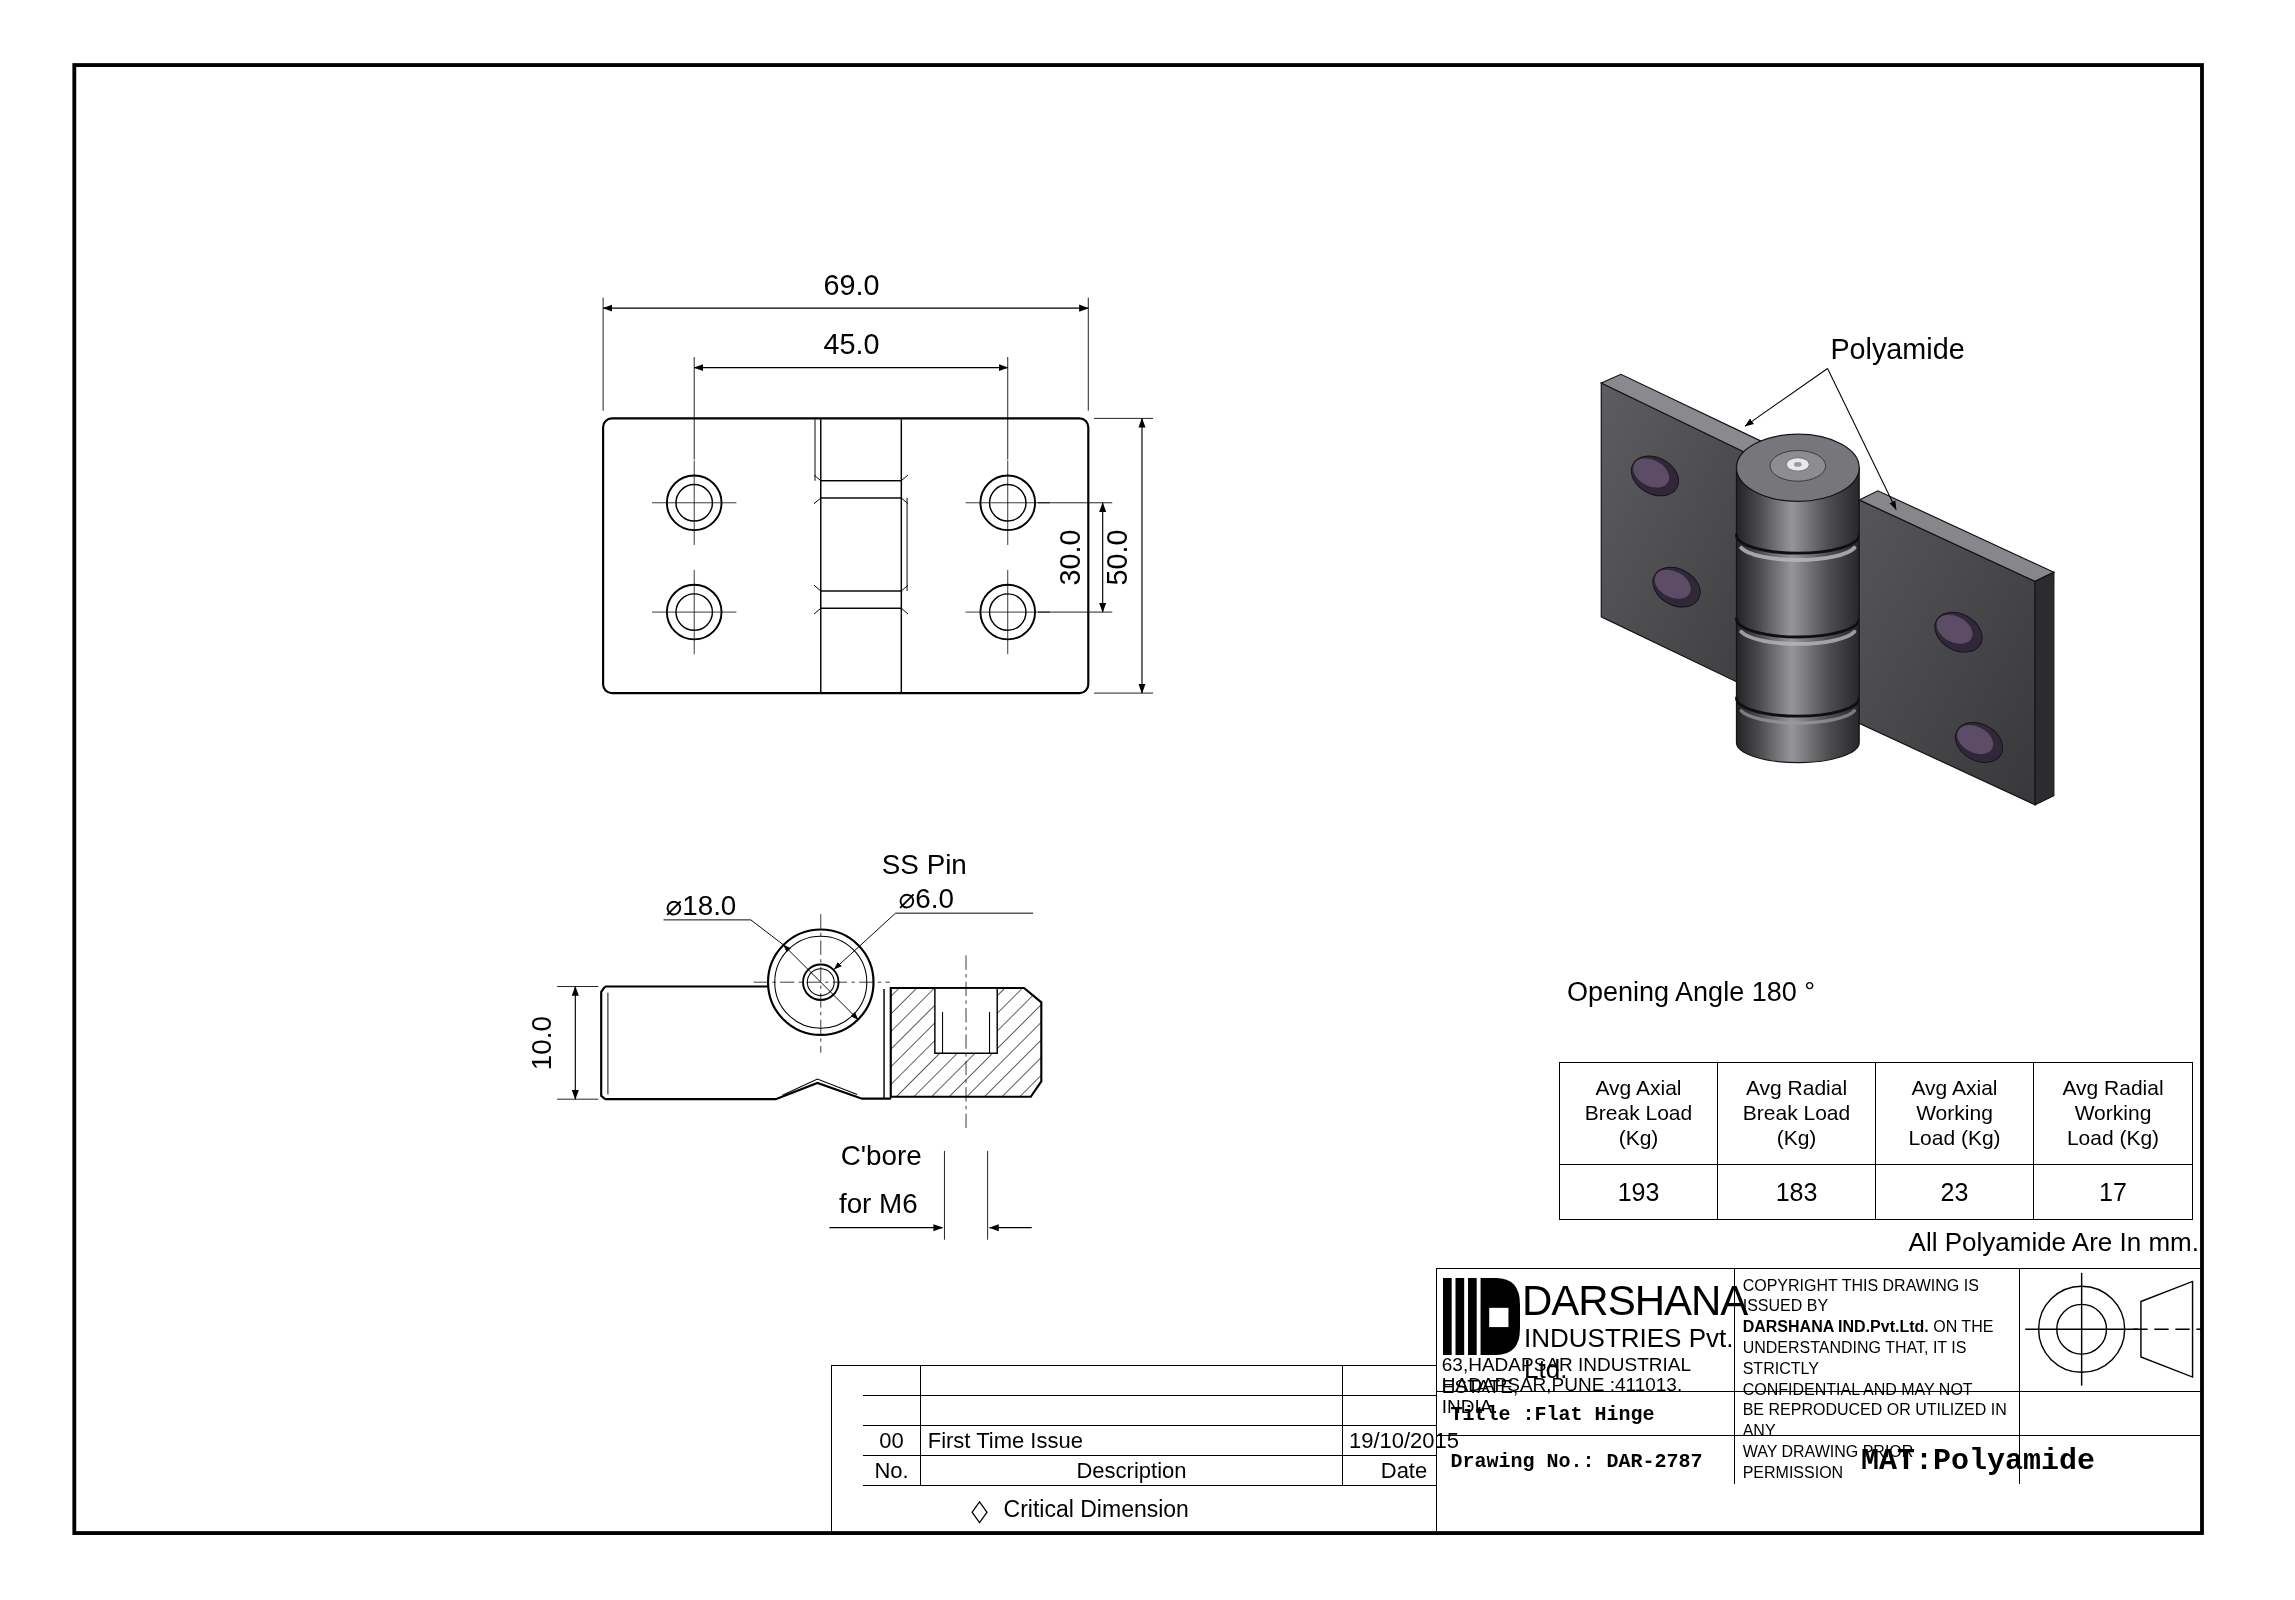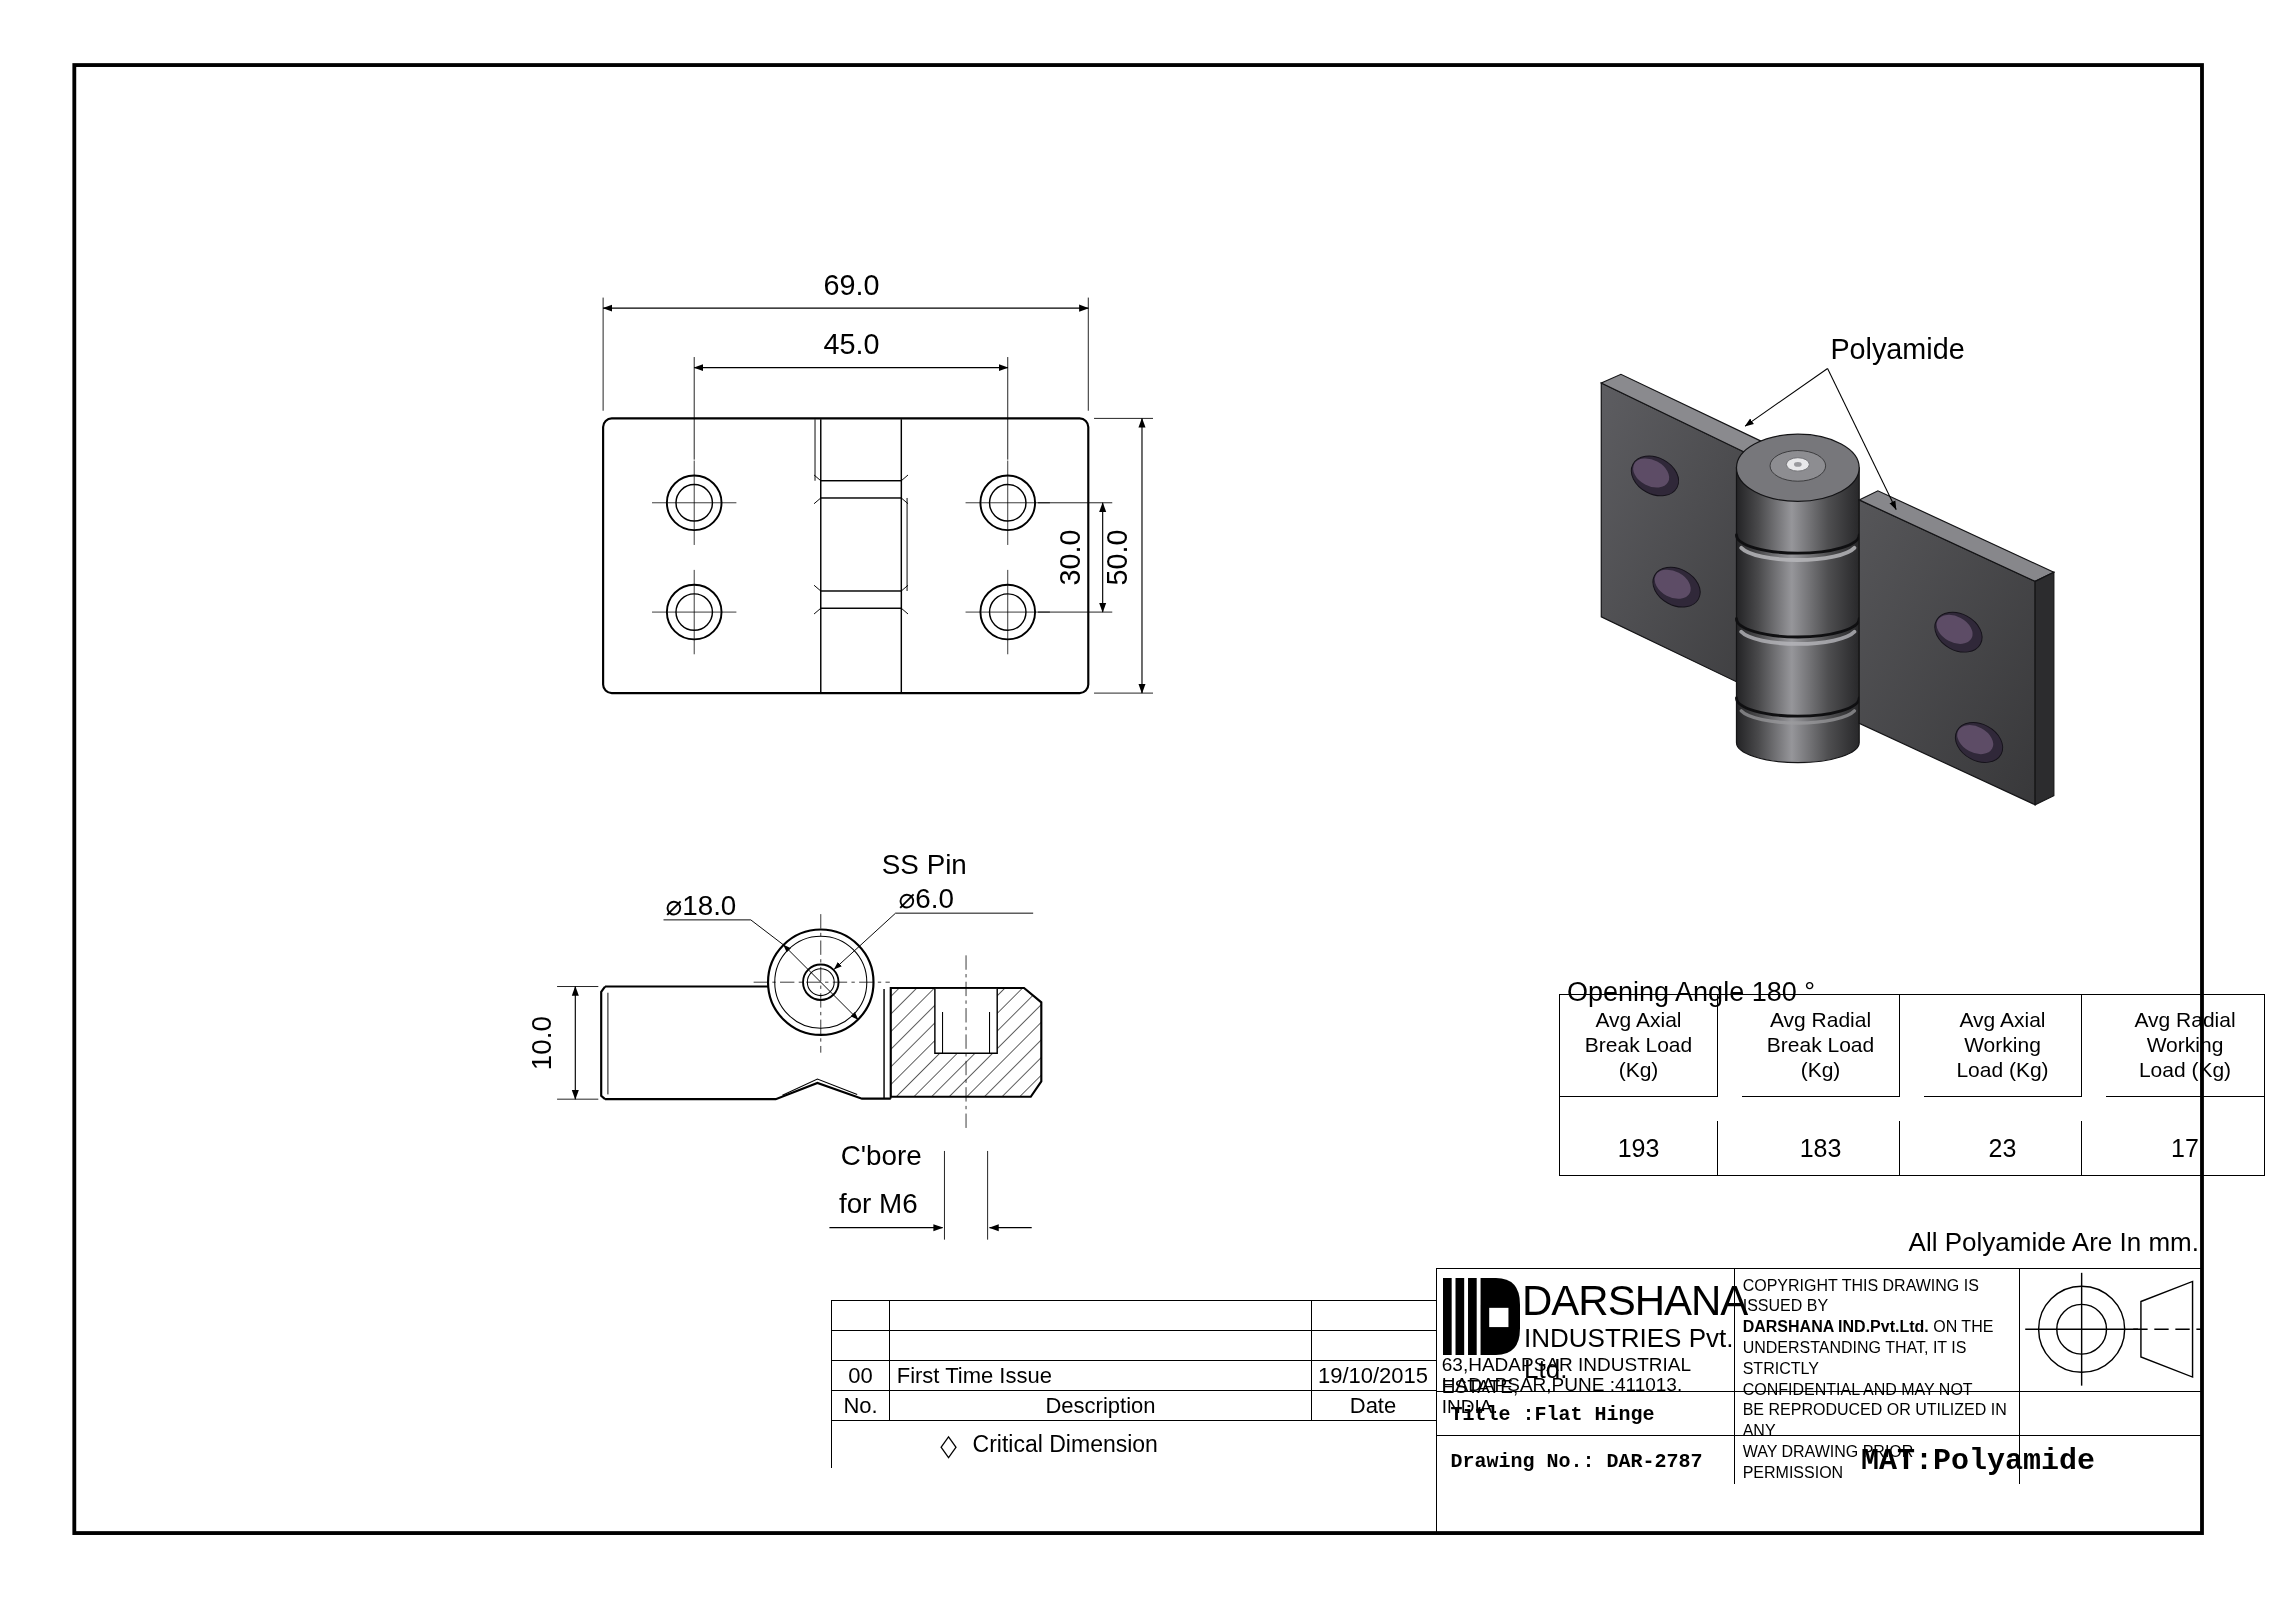--- a/index.html
+++ b/index.html
@@ -264,42 +264,42 @@
       <line x1="3812" y1="768" x2="3640" y2="888" marker-end="url(#arr)"></line>
       <line x1="3812" y1="768" x2="3955" y2="1062" marker-end="url(#arr)"></line>
       <line x1="3812" y1="768" x2="4100" y2="768" stroke-width="0" opacity="0"></line>
     </g>
     <text x="3818" y="748" font-size="60" font-family="Liberation Sans, sans-serif" fill="#000">Polyamide</text>
   </g>
 </svg>
 
 <div class="abs opening-angle" style="left:1567px;top:977px;width:336px;">Opening Angle 180 °</div>
 
-<div class="abs load-table" style="left:1559px;top:994px;gap:24px;">
+<div class="abs load-table" style="left:1559px;top:1062px;">
   <div class="cell hdr">Avg Axial
 Break Load
 (Kg)</div>
   <div class="cell hdr">Avg Radial
 Break Load
 (Kg)</div>
   <div class="cell hdr">Avg Axial
 Working
 Load (Kg)</div>
   <div class="cell hdr">Avg Radial
 Working
 Load (Kg)</div>
   <div class="cell val">193</div>
   <div class="cell val">183</div>
   <div class="cell val">23</div>
   <div class="cell val">17</div>
 </div>
 
 <div class="abs dims-note" style="right:96px;top:1227px;width:432px;">All Polyamide Are In mm.</div>
 
-<div class="abs rev-table" style="left:831px;top:1300px;width:606px;height:168px;">
+<div class="abs rev-table" style="left:831px;top:1365px;width:606px;height:168px;padding-left:31px;">
   <div class="rev-row" style="height:29px;">
     <div class="rev-cell"></div>
         <div class="rev-cell"></div>
         <div class="rev-cell"></div>
   </div>
   <div class="rev-row" style="height:29px;">
     <div class="rev-cell"></div>
         <div class="rev-cell"></div>
         <div class="rev-cell"></div>
   </div>

